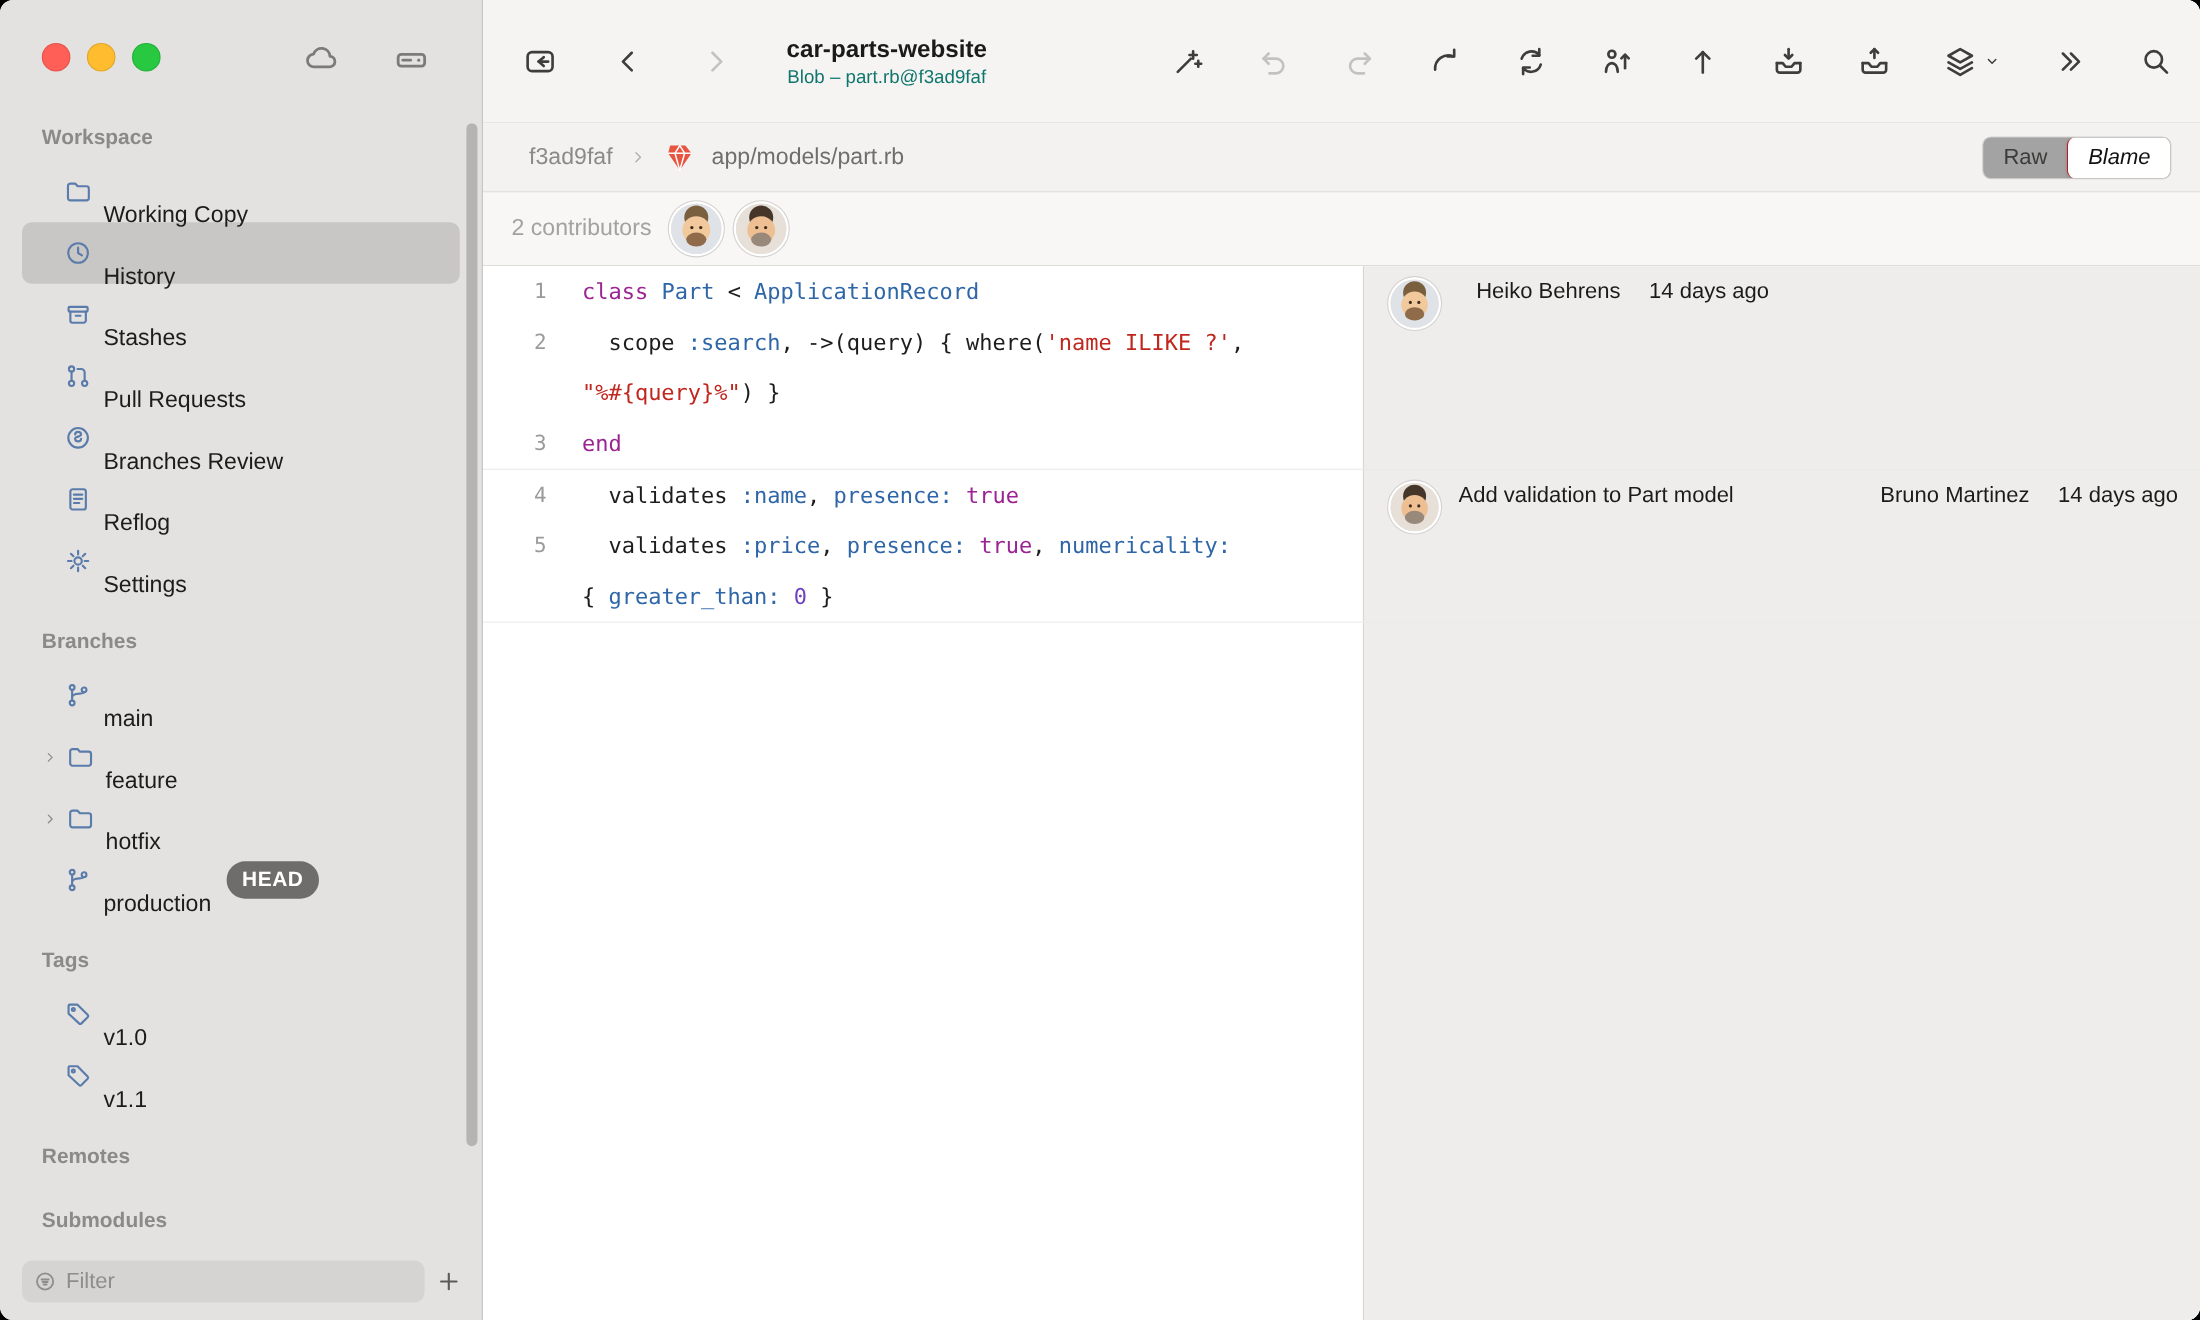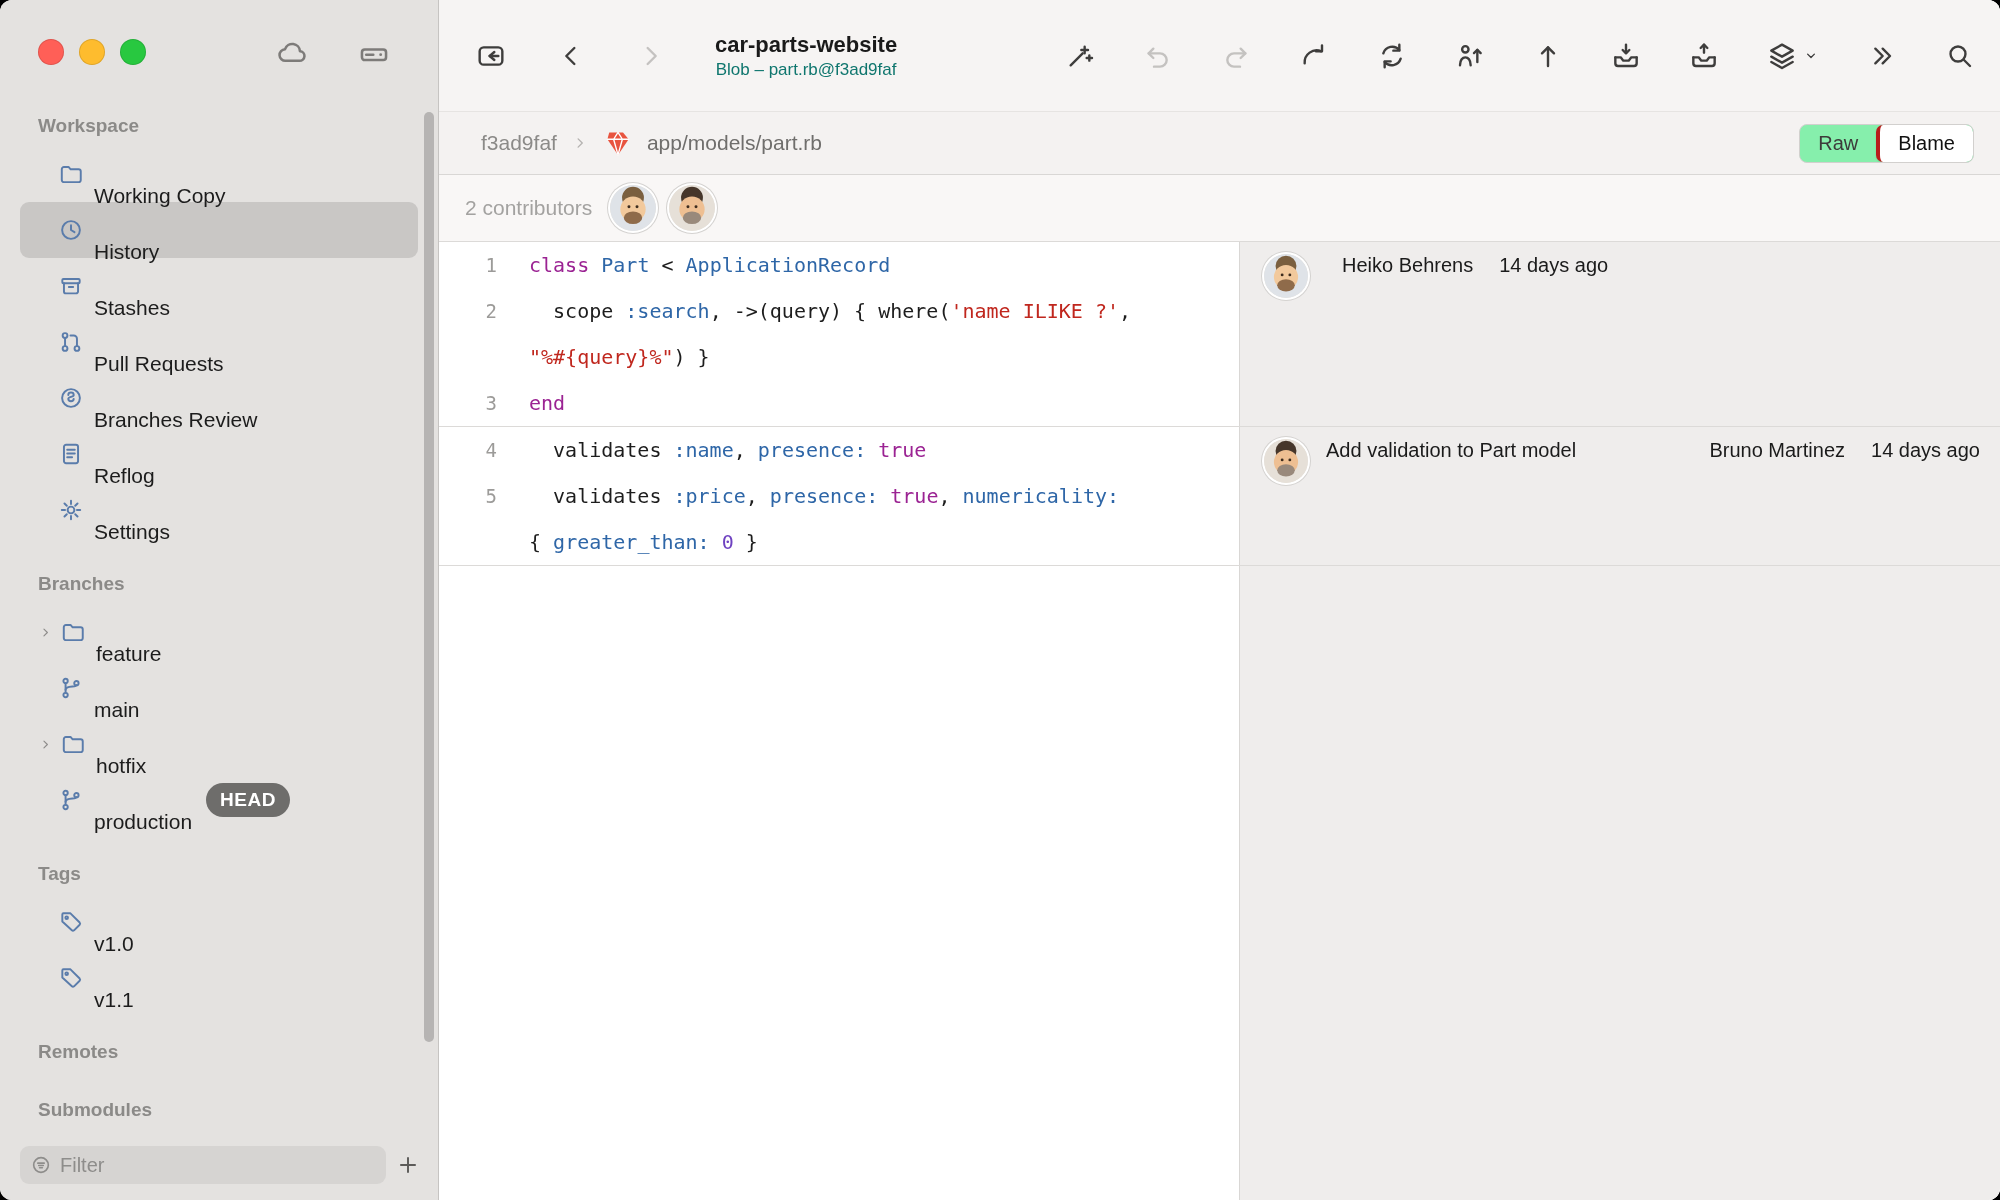--- a/index.html
+++ b/index.html
@@ -55,23 +55,23 @@
   .tb-title .s { font-size:17px; color:#0f766e; line-height:22px; }
   .tb-spacer { flex:1; }
   .tb-right { display:flex; align-items:center; gap:46px; }
 
   .breadcrumb { height:63px; flex:none; background:#f4f2f1; border-bottom:1px solid #d9d7d5; display:flex; align-items:center; padding:0 20px 0 42px; gap:14px; }
   .bc-commit { font-size:21px; color:#8b8a88; }
   .bc-chev { width:18px; height:18px; color:#b4b2b0; flex:none; }
   .bc-file-icn { width:30px; height:30px; flex:none; }
   .bc-path { font-size:21px; color:#6f6e6c; }
   .bc-spacer { flex:1; }
-  .seg-control { display:flex; align-items:stretch; border:1px solid #d2d0ce; border-radius:8px; overflow:hidden; background:#86efac; margin-right:6px; }
+  .seg-control { display:flex; align-items:stretch; border:1px solid #d2d0ce; border-radius:8px; overflow:hidden; background:#a3a3a3; margin-right:6px; }
   .seg { font-size:20px; padding:7px 18px; color:#3c3b3a; background:transparent; border:none; font-family:inherit; }
-  .seg.active { background:#fff; border-left:4px solid #b91c1c; color:#111; border-radius:7px; box-shadow:0 1px 2px rgba(0,0,0,.10); }
+  .seg.active { background:#fff; border-left:1px solid #b91c1c; color:#111; border-radius:7px; box-shadow:0 1px 2px rgba(0,0,0,.10);font-style:italic; }
 
   .contributors { height:67px; flex:none; background:#f9f7f6; border-bottom:1px solid #dcdad8; display:flex; align-items:center; padding-left:26px; gap:18px; }
   .contrib-label { font-size:21px; color:#a3a2a0; }
   .contrib-avatars { display:flex; gap:13px; }
 
   .avatar { border-radius:50%; overflow:hidden; flex:none; box-shadow:0 0 0 2px #fff, 0 0 0 3px #d4d2d0; background:#e6e2de; }
   .avatar svg { display:block; width:100%; height:100%; }
 
   
   .blame-table { flex:1; min-height:0; display:flex; flex-direction:column; background:#fff; }
@@ -185,44 +185,44 @@
         <div class="sb-item">
           <span class="icn sb-icn">
             <svg viewBox="0 0 24 24" aria-hidden="true">
               <circle cx="12" cy="12" r="3.1"></circle>
               <path d="M12 3.5v3M12 17.5v3M3.5 12h3M17.5 12h3M6 6l2.1 2.1M15.9 15.9 18 18M18 6l-2.1 2.1M8.1 15.9 6 18"></path>
             </svg>
           </span>
           <span class="sb-label">Settings</span>
         </div>
         <div class="sb-header">Branches</div>
-        <div class="sb-item has-chev">
-          <span class="icn sb-chev">
-            <svg viewBox="0 0 24 24" aria-hidden="true">
-              <path d="M9.5 6.5 15 12l-5.5 5.5"></path>
-            </svg>
-          </span>
-          <span class="icn sb-icn">
-            <svg viewBox="0 0 24 24" aria-hidden="true">
-              <path d="M3.5 7.5a2 2 0 0 1 2-2h4.2l2 2.2h7.3a2 2 0 0 1 2 2v7.8a2 2 0 0 1-2 2H5.5a2 2 0 0 1-2-2z"></path>
-            </svg>
-          </span>
-          <span class="sb-label">feature</span>
-        </div>
         <div class="sb-item">
           <span class="icn sb-icn">
             <svg viewBox="0 0 24 24" aria-hidden="true">
               <circle cx="7" cy="5.5" r="2"></circle>
               <circle cx="7" cy="18.5" r="2"></circle>
               <circle cx="17" cy="7.5" r="2"></circle>
               <path d="M7 7.5v9"></path>
               <path d="M7 13.5c0-4 10-2 10-4"></path>
             </svg>
           </span>
           <span class="sb-label">main</span>
+        </div>
+        <div class="sb-item has-chev">
+          <span class="icn sb-chev">
+            <svg viewBox="0 0 24 24" aria-hidden="true">
+              <path d="M9.5 6.5 15 12l-5.5 5.5"></path>
+            </svg>
+          </span>
+          <span class="icn sb-icn">
+            <svg viewBox="0 0 24 24" aria-hidden="true">
+              <path d="M3.5 7.5a2 2 0 0 1 2-2h4.2l2 2.2h7.3a2 2 0 0 1 2 2v7.8a2 2 0 0 1-2 2H5.5a2 2 0 0 1-2-2z"></path>
+            </svg>
+          </span>
+          <span class="sb-label">feature</span>
         </div>
         <div class="sb-item has-chev">
           <span class="icn sb-chev">
             <svg viewBox="0 0 24 24" aria-hidden="true">
               <path d="M9.5 6.5 15 12l-5.5 5.5"></path>
             </svg>
           </span>
           <span class="icn sb-icn">
             <svg viewBox="0 0 24 24" aria-hidden="true">
               <path d="M3.5 7.5a2 2 0 0 1 2-2h4.2l2 2.2h7.3a2 2 0 0 1 2 2v7.8a2 2 0 0 1-2 2H5.5a2 2 0 0 1-2-2z"></path>

